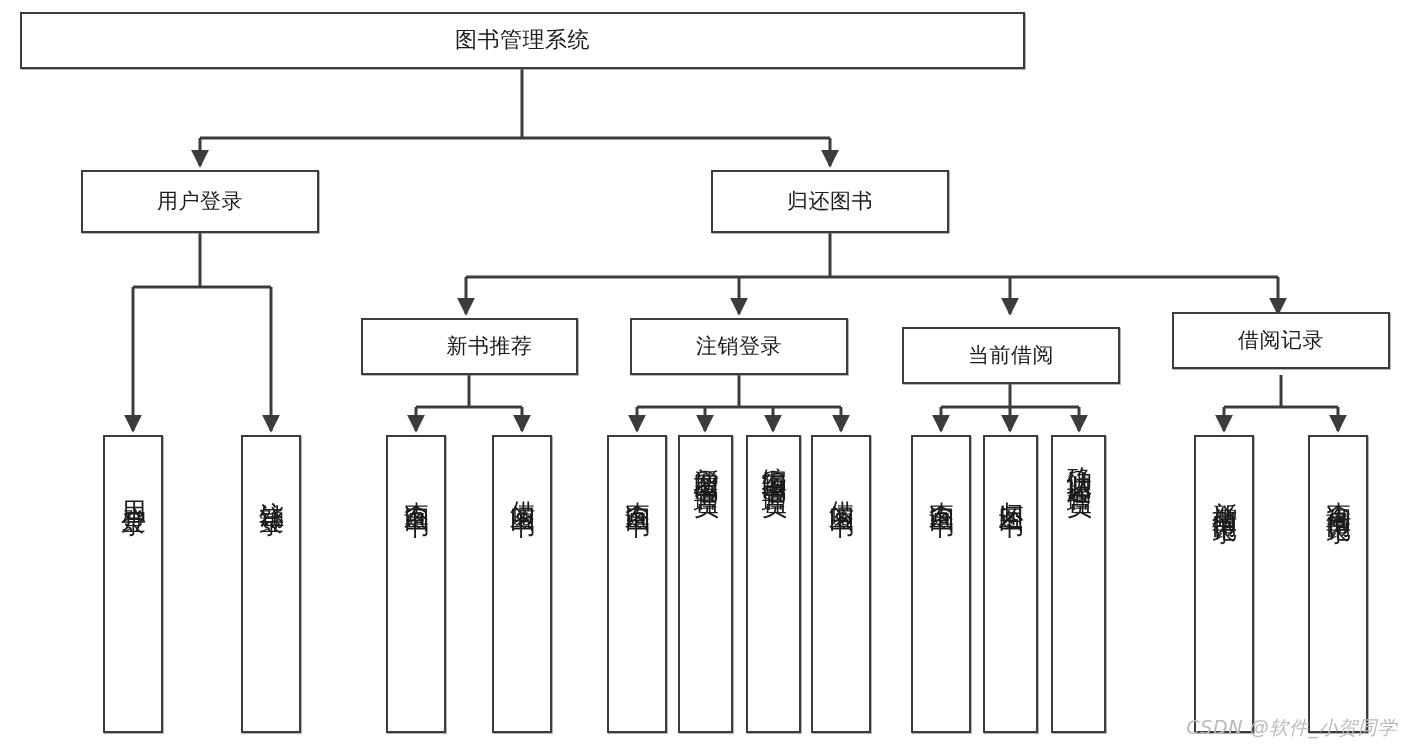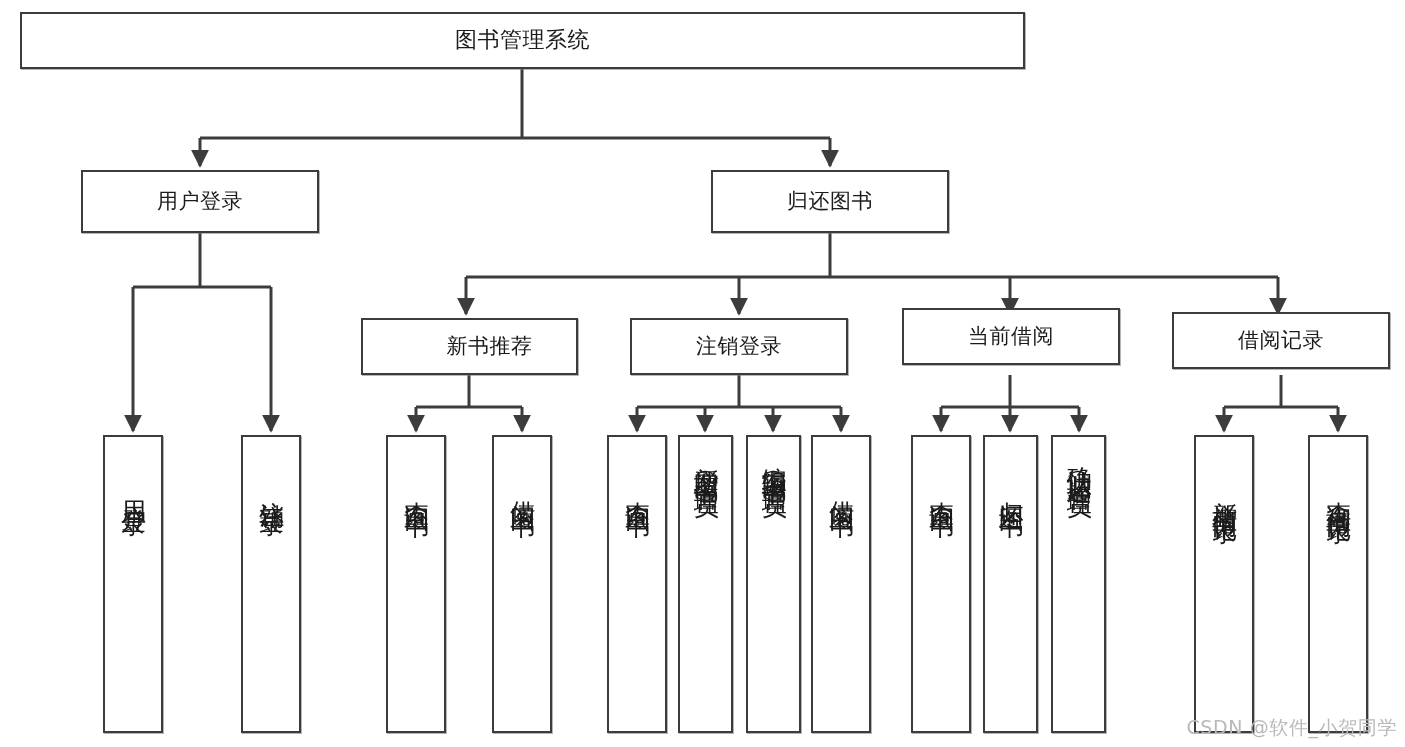--- a/index.html
+++ b/index.html
@@ -61,20 +61,21 @@
   }
   #watermark{
     position:absolute;
     right:8px;
     bottom:6px;
     font-size:19px;
     color:#b9b9b9;
     letter-spacing:0.6px;
     white-space:nowrap;
     font-family:"DejaVu Sans","Liberation Sans",sans-serif;
+    font-style:italic;
   }
 </style>
 </head>
 <body>
 
 <div id="diagram-root">
 
   <svg id="connector-layer" viewBox="0 0 1405 747" width="1405" height="747" xmlns="http://www.w3.org/2000/svg">
     <defs>
       <marker id="arrow" viewBox="0 0 10 10" refX="9" refY="5" markerWidth="6" markerHeight="6" orient="auto-start-reverse">
@@ -135,21 +136,21 @@
   <div class="node horizontal" style="left:711px;top:170px;width:238px;height:63px;">
     <span class="label">归还图书</span>
   </div>
 
   <div class="node horizontal" style="left:361px;top:318px;width:217px;height:57px;padding-left:40px;">
     <span class="label">新书推荐</span>
   </div>
   <div class="node horizontal" style="left:630px;top:318px;width:218px;height:57px;">
     <span class="label">注销登录</span>
   </div>
-  <div class="node horizontal" style="left:902px;top:308px;width:218px;height:57px;">
+  <div class="node horizontal" style="left:902px;top:327px;width:218px;height:57px;">
     <span class="label">当前借阅</span>
   </div>
   <div class="node horizontal" style="left:1172px;top:312px;width:218px;height:57px;">
     <span class="label">借阅记录</span>
   </div>
 
   <div class="node vertical mid" style="left:103px;top:435px;width:60px;height:298px;">
     <span class="label">用户登录</span>
   </div>
   <div class="node vertical mid" style="left:241px;top:435px;width:60px;height:298px;">

